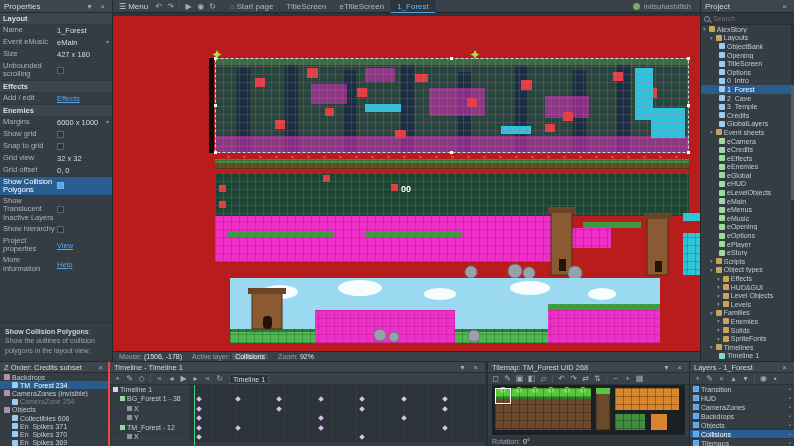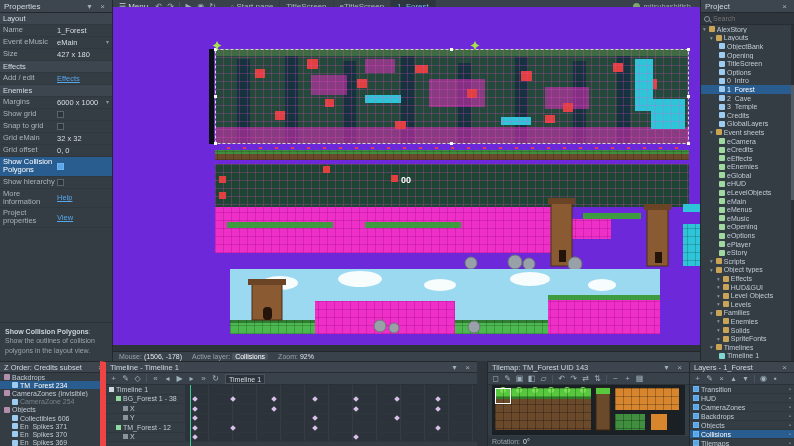--- a/index.html
+++ b/index.html
@@ -19,33 +19,33 @@
 #top-icons{display:flex;gap:1px;align-items:center}
 #tabs{display:flex;margin-left:4px;height:13px}
 .tab{font-size:8px;color:#aab6c0;padding:0 6px;height:13px;line-height:13px;border-right:1px solid #323a42;display:flex;align-items:center;gap:2px;white-space:nowrap}
 .tab.active{color:#6fb7f0;background:#2e363d;box-shadow:inset 0 -1px 0 #4da3e8}
 .tabic{font-size:7px;color:#8a949d}
 #user{margin-left:auto;display:flex;align-items:center;gap:3px;font-size:7.5px;color:#9aa5ae;padding-right:6px}
 .avatar{width:7px;height:7px;border-radius:50%;background:#7ea869}
 
 #left-panel{position:absolute;left:0;top:13px;width:113px;height:348px;background:#343c44;border-right:1px solid #23282d;overflow:hidden}
 .prow{display:flex;align-items:center;min-height:12px;font-size:7.5px;padding:1px 3px;border-bottom:1px solid #30383f}
-.prow.section{background:#3d464f;color:#d5dde4;font-weight:normal}
+.prow.section{background:#3d464f;color:#d5dde4;font-weight:bold}
 .plabel{flex:0 0 54px;color:#aab4bd;line-height:1.1}
 .pval{flex:1;color:#d7dee4;white-space:nowrap;overflow:hidden}
 .pval.dd::after{content:"▾";float:right;color:#8a949d;font-size:6px}
 .pval.link{color:#58a6e8;text-decoration:underline}
 .chk{width:7px;height:7px;border:1px solid #5a646e;background:#2c333a;display:inline-block}
 .chk.on{background:#58a6e8;border-color:#6db4ee}
 .prow.sel{background:#2a5d8f}
 .prow.sel .plabel{color:#fff}
 #prop-desc{position:absolute;left:0;bottom:2px;width:113px;padding:4px 5px;font-size:7px;line-height:1.35;color:#9aa5ae;border-top:1px solid #2a3137;background:#343c44}
 #prop-desc b{color:#c9d3db}
 
-#canvas{position:absolute;left:113px;top:7px;width:587px;height:338px;background:#6d28d9;overflow:hidden}
+#canvas{position:absolute;left:113px;top:16px;width:587px;height:338px;background:#b91c1c;overflow:hidden}
 
 #statusbar{position:absolute;left:113px;top:351px;width:587px;height:10px;background:#39424b;border-top:1px solid #23282d;display:flex;gap:10px;align-items:center;font-size:7px;color:#98a3ac;padding:0 6px}
 .sv{color:#e0e6eb}
 .chip{background:#4a545e;color:#fff;padding:0 3px;border-radius:2px}
 
 #project-panel{position:absolute;left:700px;top:13px;width:94px;height:348px;background:#343c44;border-left:1px solid #23282d;overflow:hidden}
 #search-row{height:12px;display:flex;align-items:center;gap:3px;padding:0 3px;background:#2e353c;border-bottom:1px solid #262c31}
 .mag{width:6px;height:6px;border:1px solid #8a949d;border-radius:50%;position:relative;flex:0 0 6px}
 .mag::after{content:"";position:absolute;width:3px;height:1px;background:#8a949d;transform:rotate(45deg);right:-3px;bottom:-1px}
 #search-input{flex:1;background:transparent;border:none;outline:none;color:#cfd8df;font-size:7px;width:60px;font-family:inherit}
@@ -61,21 +61,21 @@
 
 .bpanel{position:absolute;top:361px;height:85px;background:#343c44;border-top:1px solid #23282d;overflow:hidden}
 .bhead{height:11px;background:#3d464f;border-bottom:1px solid #262c31;display:flex;align-items:center;justify-content:space-between;font-size:7.5px;padding:0 4px;color:#cfd8df;white-space:nowrap}
 .btools{height:12px;display:flex;align-items:center;background:#39424b;border-bottom:1px solid #2a3137;padding:0 2px;gap:1px}
 #zorder{left:0;width:110px}
 .zrow{height:8.2px;font-size:7px;display:flex;align-items:center;color:#c2ccd4;white-space:nowrap;overflow:hidden}
 .zrow.sel{background:#2a5d8f;color:#fff}
 .zrow.muted{color:#79848d}
 .zi{width:6px;height:6px;margin:0 2px;flex:0 0 6px;border-radius:1px}
 .zi-layer{background:#b48ead}.zi-inst{background:#9ecbf0}
-#timeline{left:100px;width:377px;border-left:6px solid #ef4444}
+#timeline{left:108px;width:377px;border-left:2px solid #ef4444}
 .tname{background:#2c333a;border:1px solid #4a545e;font-size:7px;padding:0 3px;height:10px;line-height:9px;color:#d7dee4;margin-left:3px;white-space:nowrap}
 #track-rows{position:absolute;top:23px;left:0;right:0;bottom:0}
 .trk{display:flex;height:9.5px;border-bottom:1px solid #2f363d;align-items:center;background:#2c333a}
 .tlab{flex:0 0 78px;font-size:7px;color:#c2ccd4;display:flex;align-items:center;gap:2px;overflow:hidden;white-space:nowrap;background:#343c44;height:100%}
 .tic{width:5px;height:5px;background:#8a949d;flex:0 0 5px}
 .lane{flex:1;position:relative;height:100%;background:repeating-linear-gradient(90deg,rgba(255,255,255,0.05) 0 1px,transparent 1px 24px)}
 .key{position:absolute;top:2.5px;width:4px;height:4px;background:#d8c2ea;transform:rotate(45deg)}
 #playhead{position:absolute;left:84px;top:23px;bottom:0;width:1px;background:#39d08e}
 #tilemap{left:487px;width:202px;border-left:1px solid #23282d}
 #palette-wrap{position:absolute;top:23px;left:4px;right:4px;bottom:11px;background:#1b2024;overflow:hidden}
@@ -149,61 +149,69 @@
           <span class="pval">1_Forest</span>
         </div>
         <div class="prow">
           <span class="plabel">Event eMusic</span>
           <span class="pval dd">eMain</span>
         </div>
         <div class="prow">
           <span class="plabel">Size</span>
           <span class="pval">427 x 180</span>
         </div>
+        <div class="prow">
+          <span class="plabel">Unbounded scrolling</span>
+          <span class="chk"></span>
+        </div>
         <div class="prow section">Effects</div>
         <div class="prow">
           <span class="plabel">Add / edit</span>
           <span class="pval link">Effects</span>
         </div>
         <div class="prow section">Enemies</div>
         <div class="prow">
           <span class="plabel">Margins</span>
           <span class="pval dd">6000 x 1000</span>
         </div>
         <div class="prow">
           <span class="plabel">Show grid</span>
           <span class="chk"></span>
         </div>
         <div class="prow">
           <span class="plabel">Snap to grid</span>
           <span class="chk"></span>
         </div>
         <div class="prow">
-          <span class="plabel">Grid eMain</span>
+          <span class="plabel">Grid view</span>
           <span class="pval">32 x 32</span>
         </div>
         <div class="prow">
           <span class="plabel">Grid offset</span>
           <span class="pval">0, 0</span>
         </div>
         <div class="prow sel">
           <span class="plabel">Show Collision Polygons</span>
           <span class="chk on"></span>
         </div>
         <div class="prow">
+          <span class="plabel">Show Translucent Inactive Layers</span>
+          <span class="chk"></span>
+        </div>
+        <div class="prow">
           <span class="plabel">Show hierarchy</span>
           <span class="chk"></span>
         </div>
         <div class="prow">
+          <span class="plabel">Project properties</span>
+          <span class="pval link">View</span>
+        </div>
+        <div class="prow">
           <span class="plabel">More information</span>
           <span class="pval link">Help</span>
-        </div>
-        <div class="prow">
-          <span class="plabel">Project properties</span>
-          <span class="pval link">View</span>
         </div>
       </div>
     <div id="prop-desc">
       <b>Show Collision Polygons</b><span>: Show the outlines of collision polygons in the layout view.</span>
     </div>
   </div>
 
   <div id="canvas">
     <svg width="587" height="338" viewBox="0 0 587 338" font-family="Liberation Sans, sans-serif">
       <defs>
@@ -673,21 +681,21 @@
             <span class="key" style="left: 3%;"></span>
             <span class="key" style="left: 58%;"></span>
           </div>
         </div>
       </div>
     <div id="playhead"></div>
   </div>
 
   <div id="tilemap" class="bpanel">
     <div class="bhead">
-      <span>Tilemap: TM_Forest UID 143</span>
+      <span>Tilemap: TM_Forest UID 268</span>
       <span class="hicons">
         <span class="icon">▾</span>
         <span class="icon">×</span>
       </span>
     </div>
     <div class="btools" id="tm-tools">
         <span class="icon">◻</span>
         <span class="icon">✎</span>
         <span class="icon">▣</span>
         <span class="icon">◧</span>

